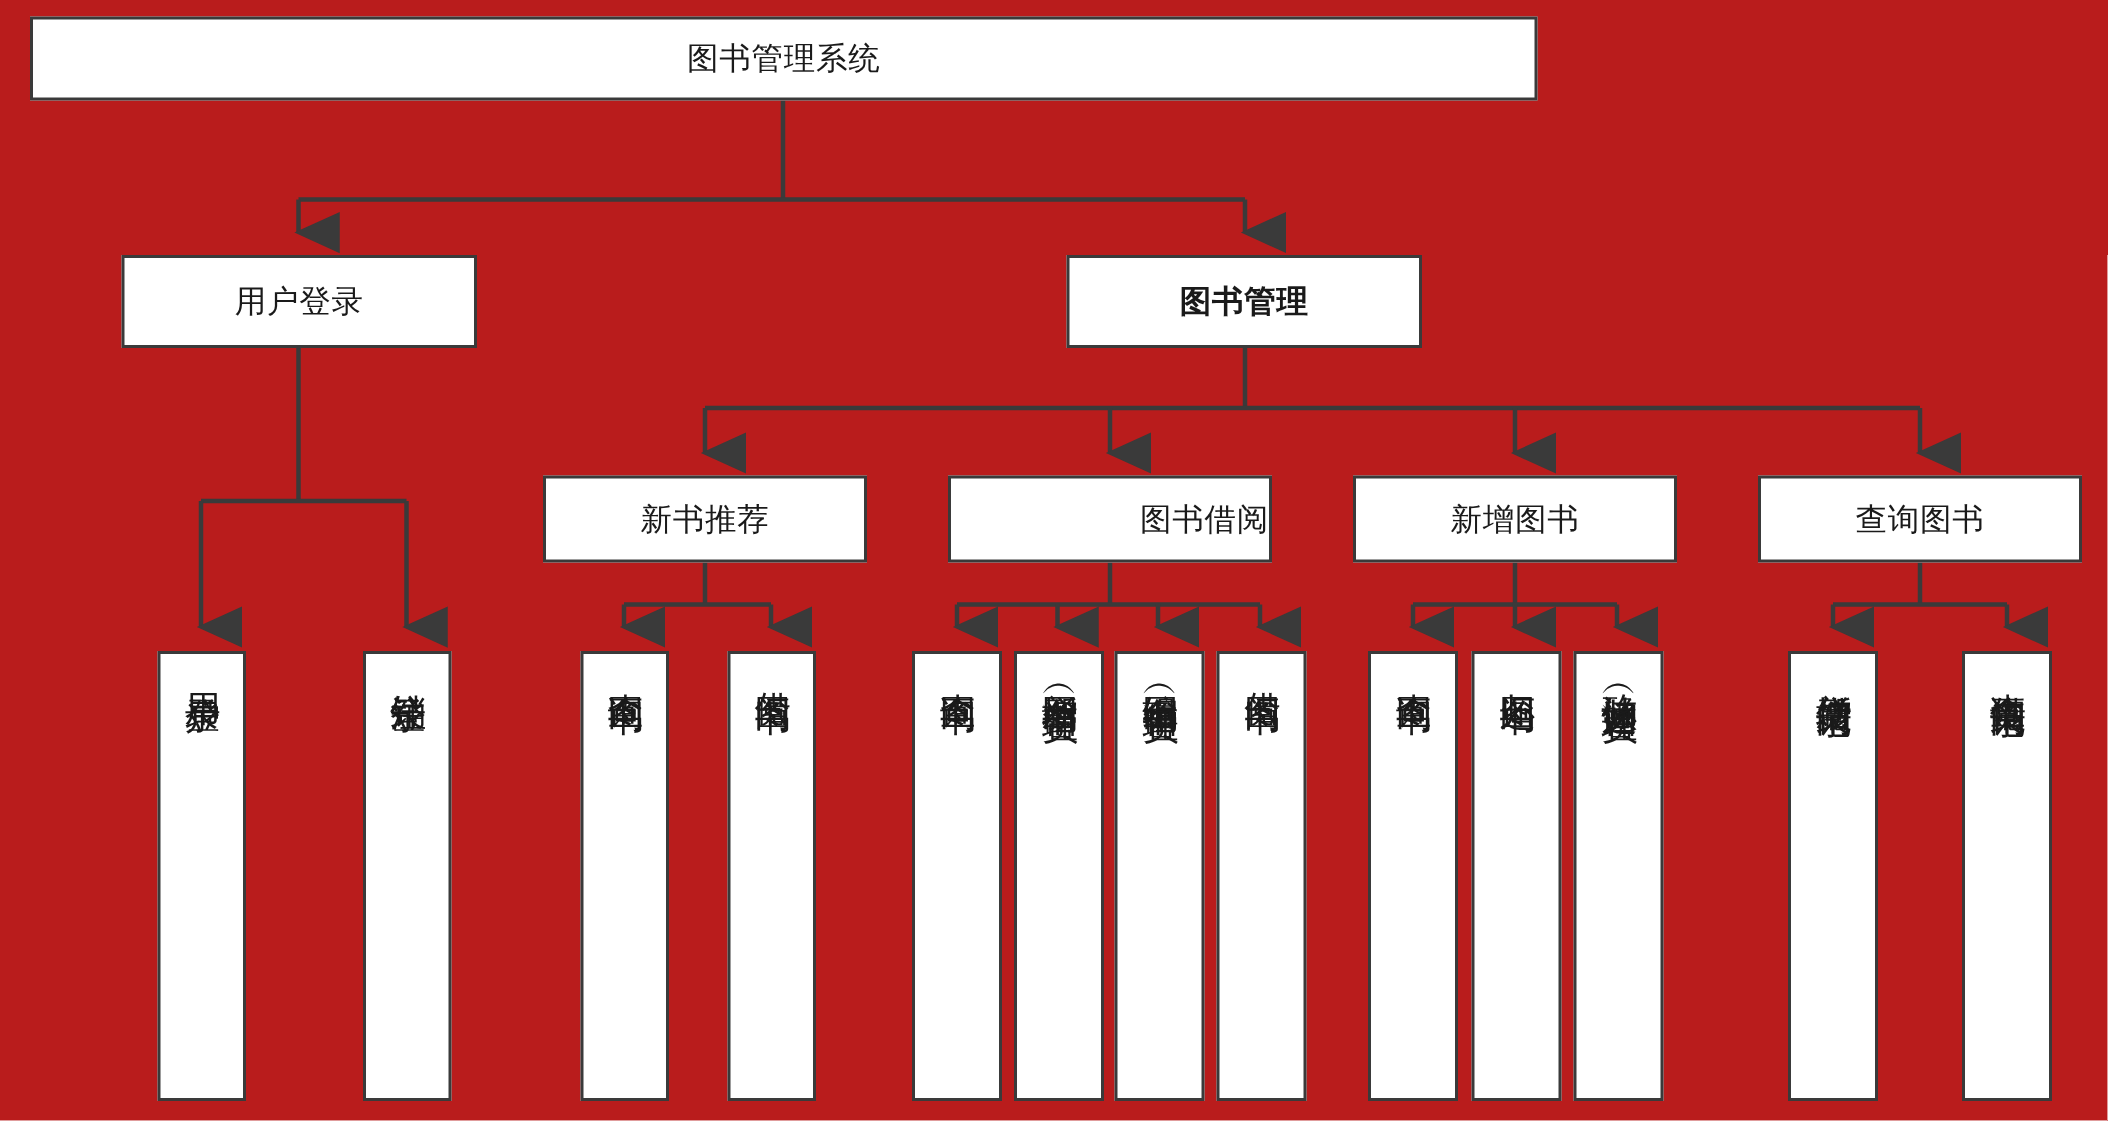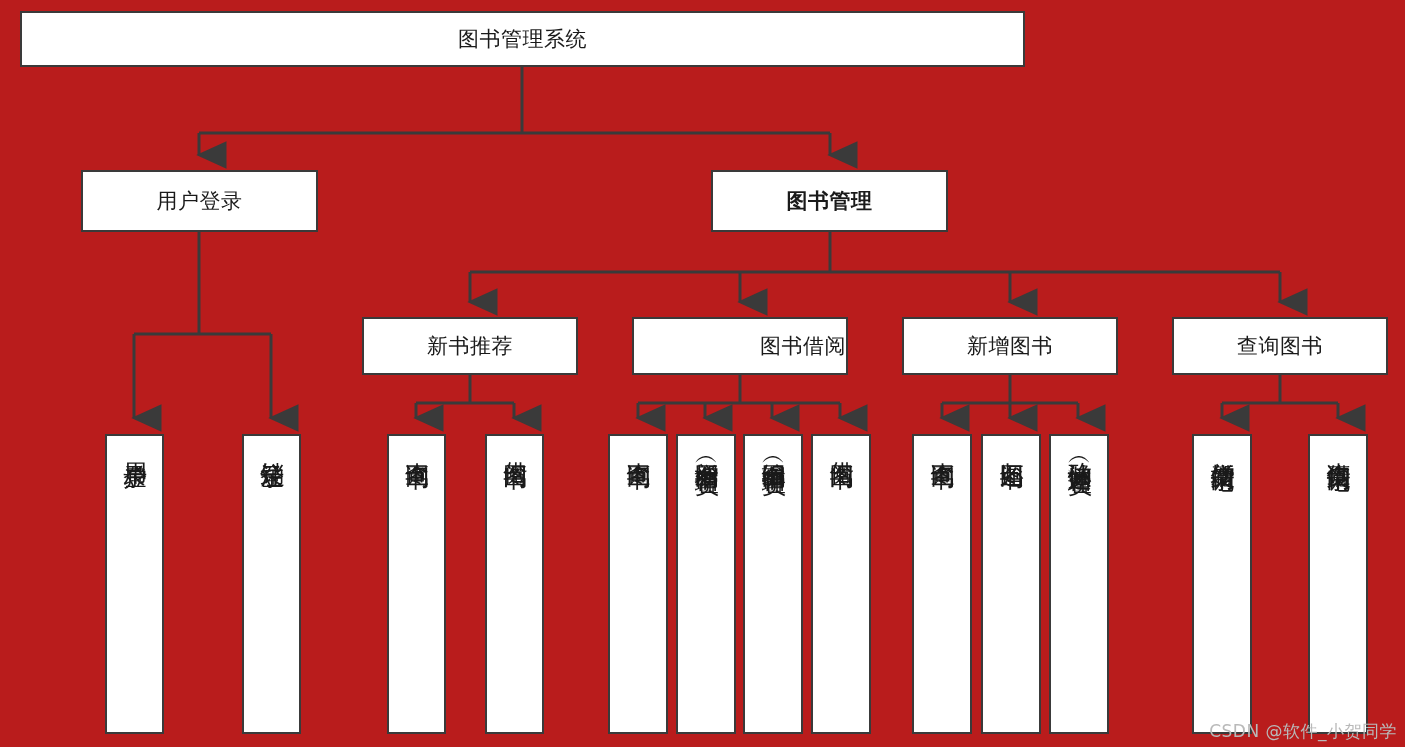--- a/index.html
+++ b/index.html
@@ -189,15 +189,14 @@
     <span class="label">确认归还（管理员）</span>
   </div>
 
   <div class="node v" style="left:1192px; top:434px; width:60px; height:300px;">
     <span class="label">新增借阅记录</span>
   </div>
   <div class="node v" style="left:1308px; top:434px; width:60px; height:300px;">
     <span class="label">查询借阅记录</span>
   </div>
 
-  <div id="watermark">CSDN @软件_小贺同学</div>
 
 </div>
 
 </body></html>

